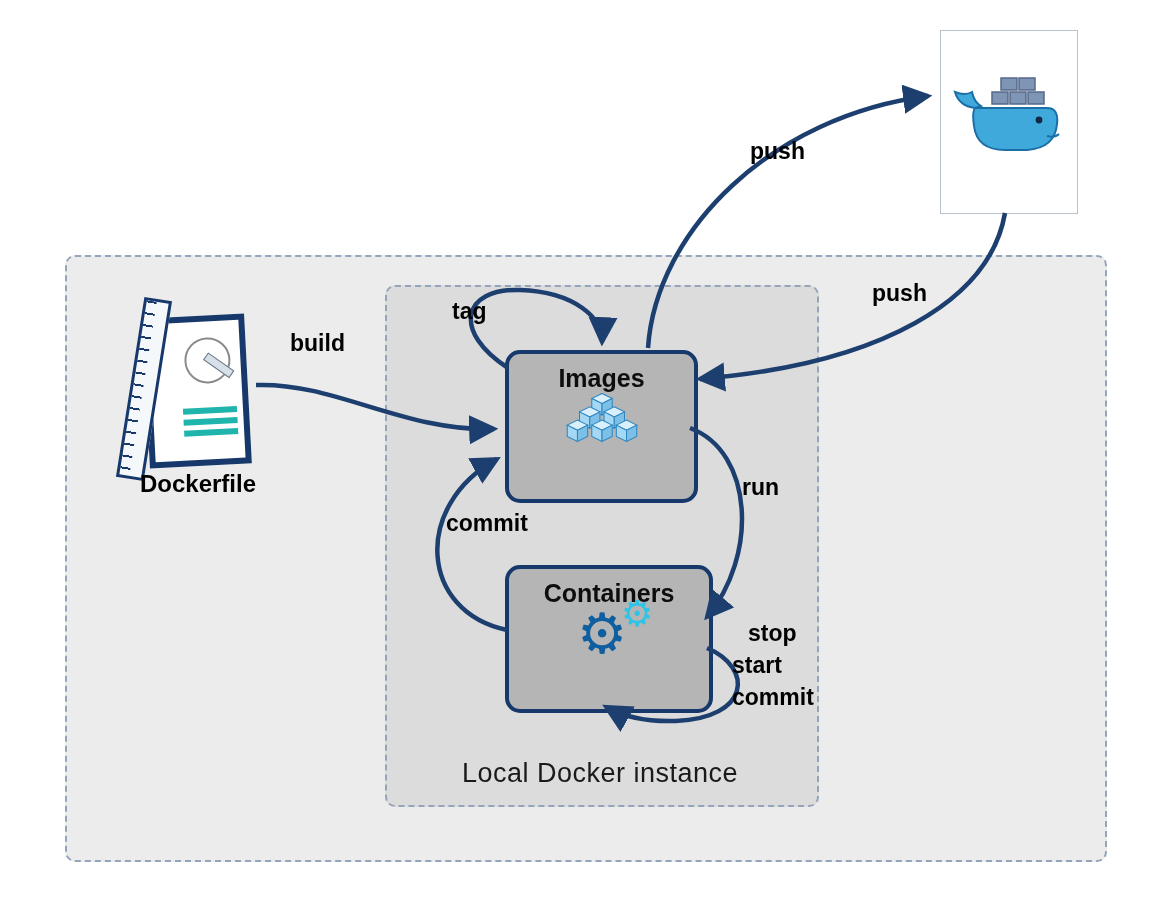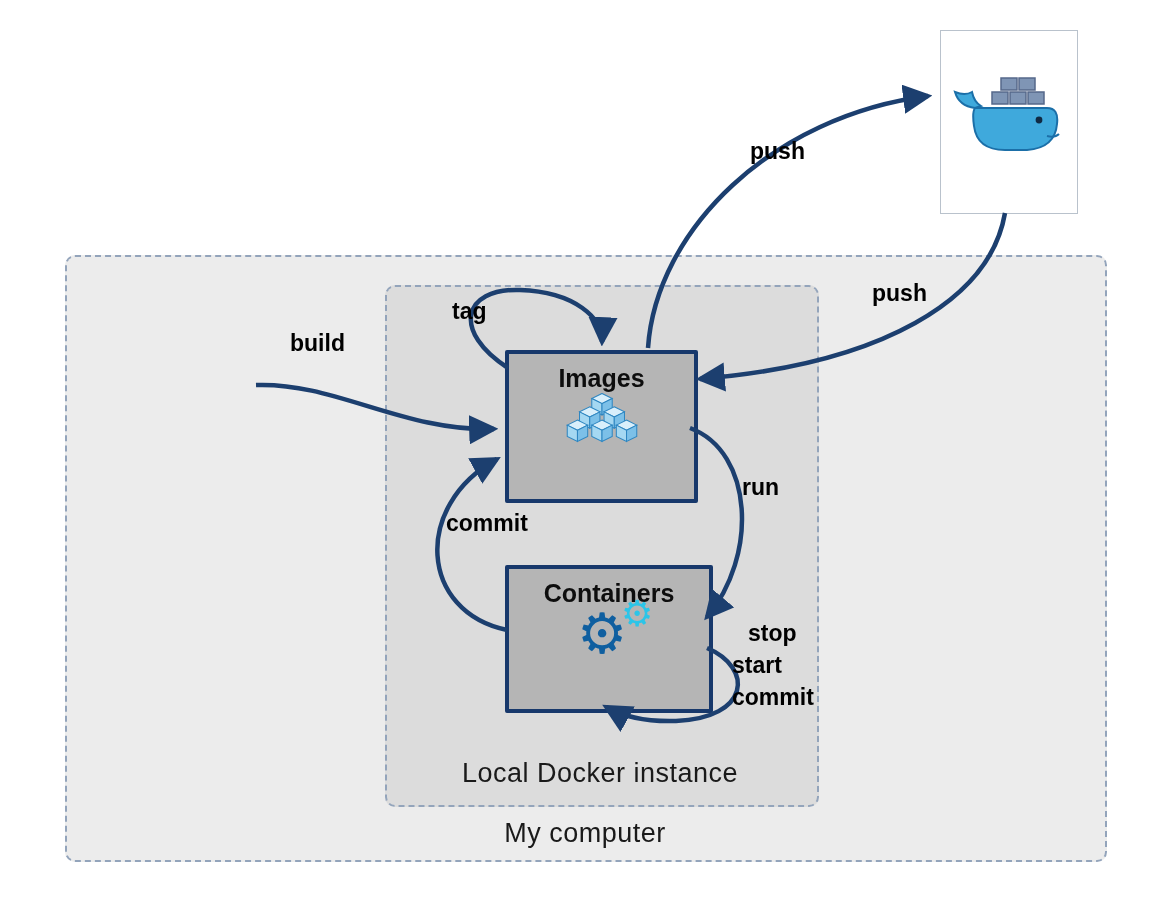--- a/index.html
+++ b/index.html
@@ -13,21 +13,21 @@
   .local-docker{left:385px;top:285px;width:430px;height:518px;background:#dcdcdc;}
   .group-label{
     position:absolute;color:#1a1a1a;font-size:27px;letter-spacing:.5px;
     text-align:center;
   }
   .label-local{left:400px;top:758px;width:400px;}
   .label-mycomp{left:385px;top:818px;width:400px;}
 
   
   .node{
-    position:absolute;background:#b5b5b5;border:4px solid #17386b;border-radius:2px;
+    position:absolute;background:#b5b5b5;border:4px solid #17386b;border-radius:15px;
     display:flex;flex-direction:column;align-items:center;z-index:3;
   }
   .node-images{left:505px;top:350px;width:185px;height:145px;}
   .node-containers{left:505px;top:565px;width:200px;height:140px;text-align:right;}
   .node-label{font-size:25px;font-weight:bold;color:#0d0d0d;margin-top:10px;}
 
   
   svg.arrows{position:absolute;left:0;top:0;z-index:5;pointer-events:none;}
   .arrow-label{
     position:absolute;font-size:23px;font-weight:bold;color:#000;z-index:6;white-space:pre;
@@ -77,21 +77,20 @@
   }
 </style>
 </head>
 <body>
 
 <div class="canvas">
 
   <div class="group-box my-computer"></div>
   <div class="group-box local-docker"></div>
   <div class="group-label label-local">Local Docker instance</div>
-  <div class="group-label label-mycomp">My computer</div>
 
   <div class="node node-images">
     <div class="node-label">Images</div>
     <svg width="92" height="52" viewBox="0 0 90 50" aria-hidden="true">
       <defs>
         <g id="cube">
           <path d="M10 0 L20 5 L10 10 L0 5 Z" fill="#d9effb" stroke="#2e86c1" stroke-width="1"></path>
           <path d="M0 5 L10 10 L10 21 L0 16 Z" fill="#a5d8f2" stroke="#2e86c1" stroke-width="1"></path>
           <path d="M20 5 L10 10 L10 21 L20 16 Z" fill="#7cc0e8" stroke="#2e86c1" stroke-width="1"></path>
         </g>
@@ -106,20 +105,33 @@
   </div>
 
   <div class="node node-containers">
     <div class="node-label">Containers</div>
     <div class="gears">
       <span class="gear-small">⚙</span>
       <span class="gear-big">⚙</span>
     </div>
   </div>
 
+  <div class="dockerfile-wrap">
+    <div class="df-page">
+      <div class="df-circle"></div>
+      <div class="df-pencil"></div>
+      <div class="df-lines">
+        <div class="df-line"></div>
+        <div class="df-line"></div>
+        <div class="df-line"></div>
+      </div>
+    </div>
+    <div class="df-ruler"></div>
+    <div class="dockerfile-label">Dockerfile</div>
+  </div>
 
   <div class="registry">
     <div class="registry-art">
       <svg width="120" height="120" viewBox="0 0 120 120" aria-hidden="true">
         <g stroke="#56688a" stroke-width="1.5" fill="#7f95b5">
           <rect x="52" y="16" width="16" height="12"></rect>
           <rect x="70" y="16" width="16" height="12"></rect>
           <rect x="43" y="30" width="16" height="12"></rect>
           <rect x="61" y="30" width="16" height="12"></rect>
           <rect x="79" y="30" width="16" height="12"></rect>

